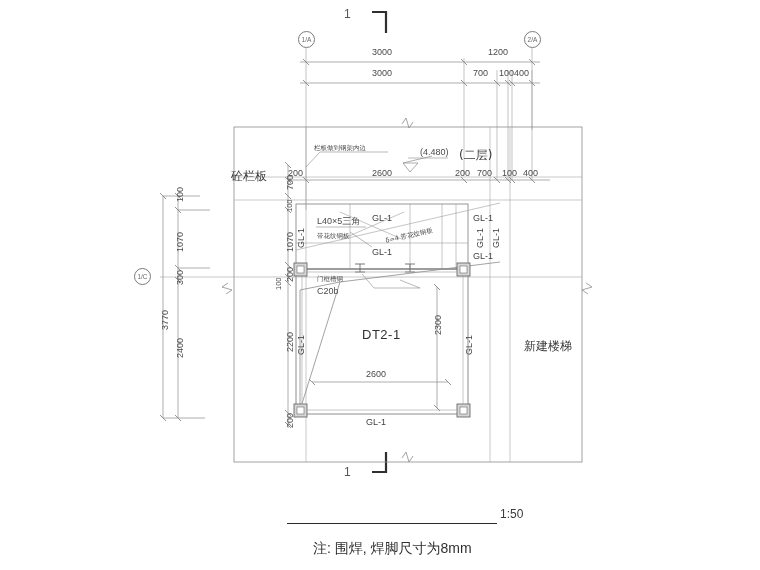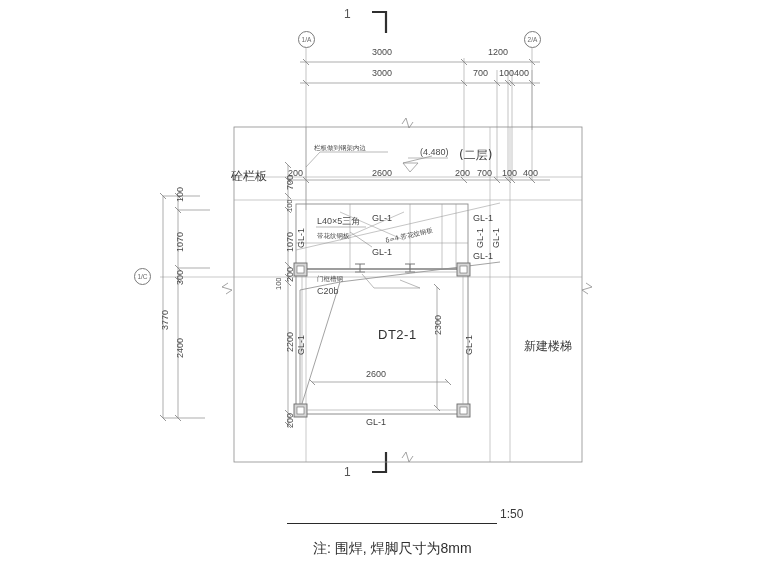--- a/index.html
+++ b/index.html
@@ -52,21 +52,20 @@
     color: #4a4a4a;
   }
   .lbl {
     font-size: 9px;
     color: #3f3f3f;
   }
   .lbl-big {
     font-size: 13px;
     color: #303030;
     letter-spacing: 0.5px;
-    margin-left: 16px;
   }
   .rot90 {
     transform-origin: 0 0;
     transform: rotate(-90deg);
   }
   .secnum {
     font-size: 12px;
     color: #555;
   }
   .title-line {

